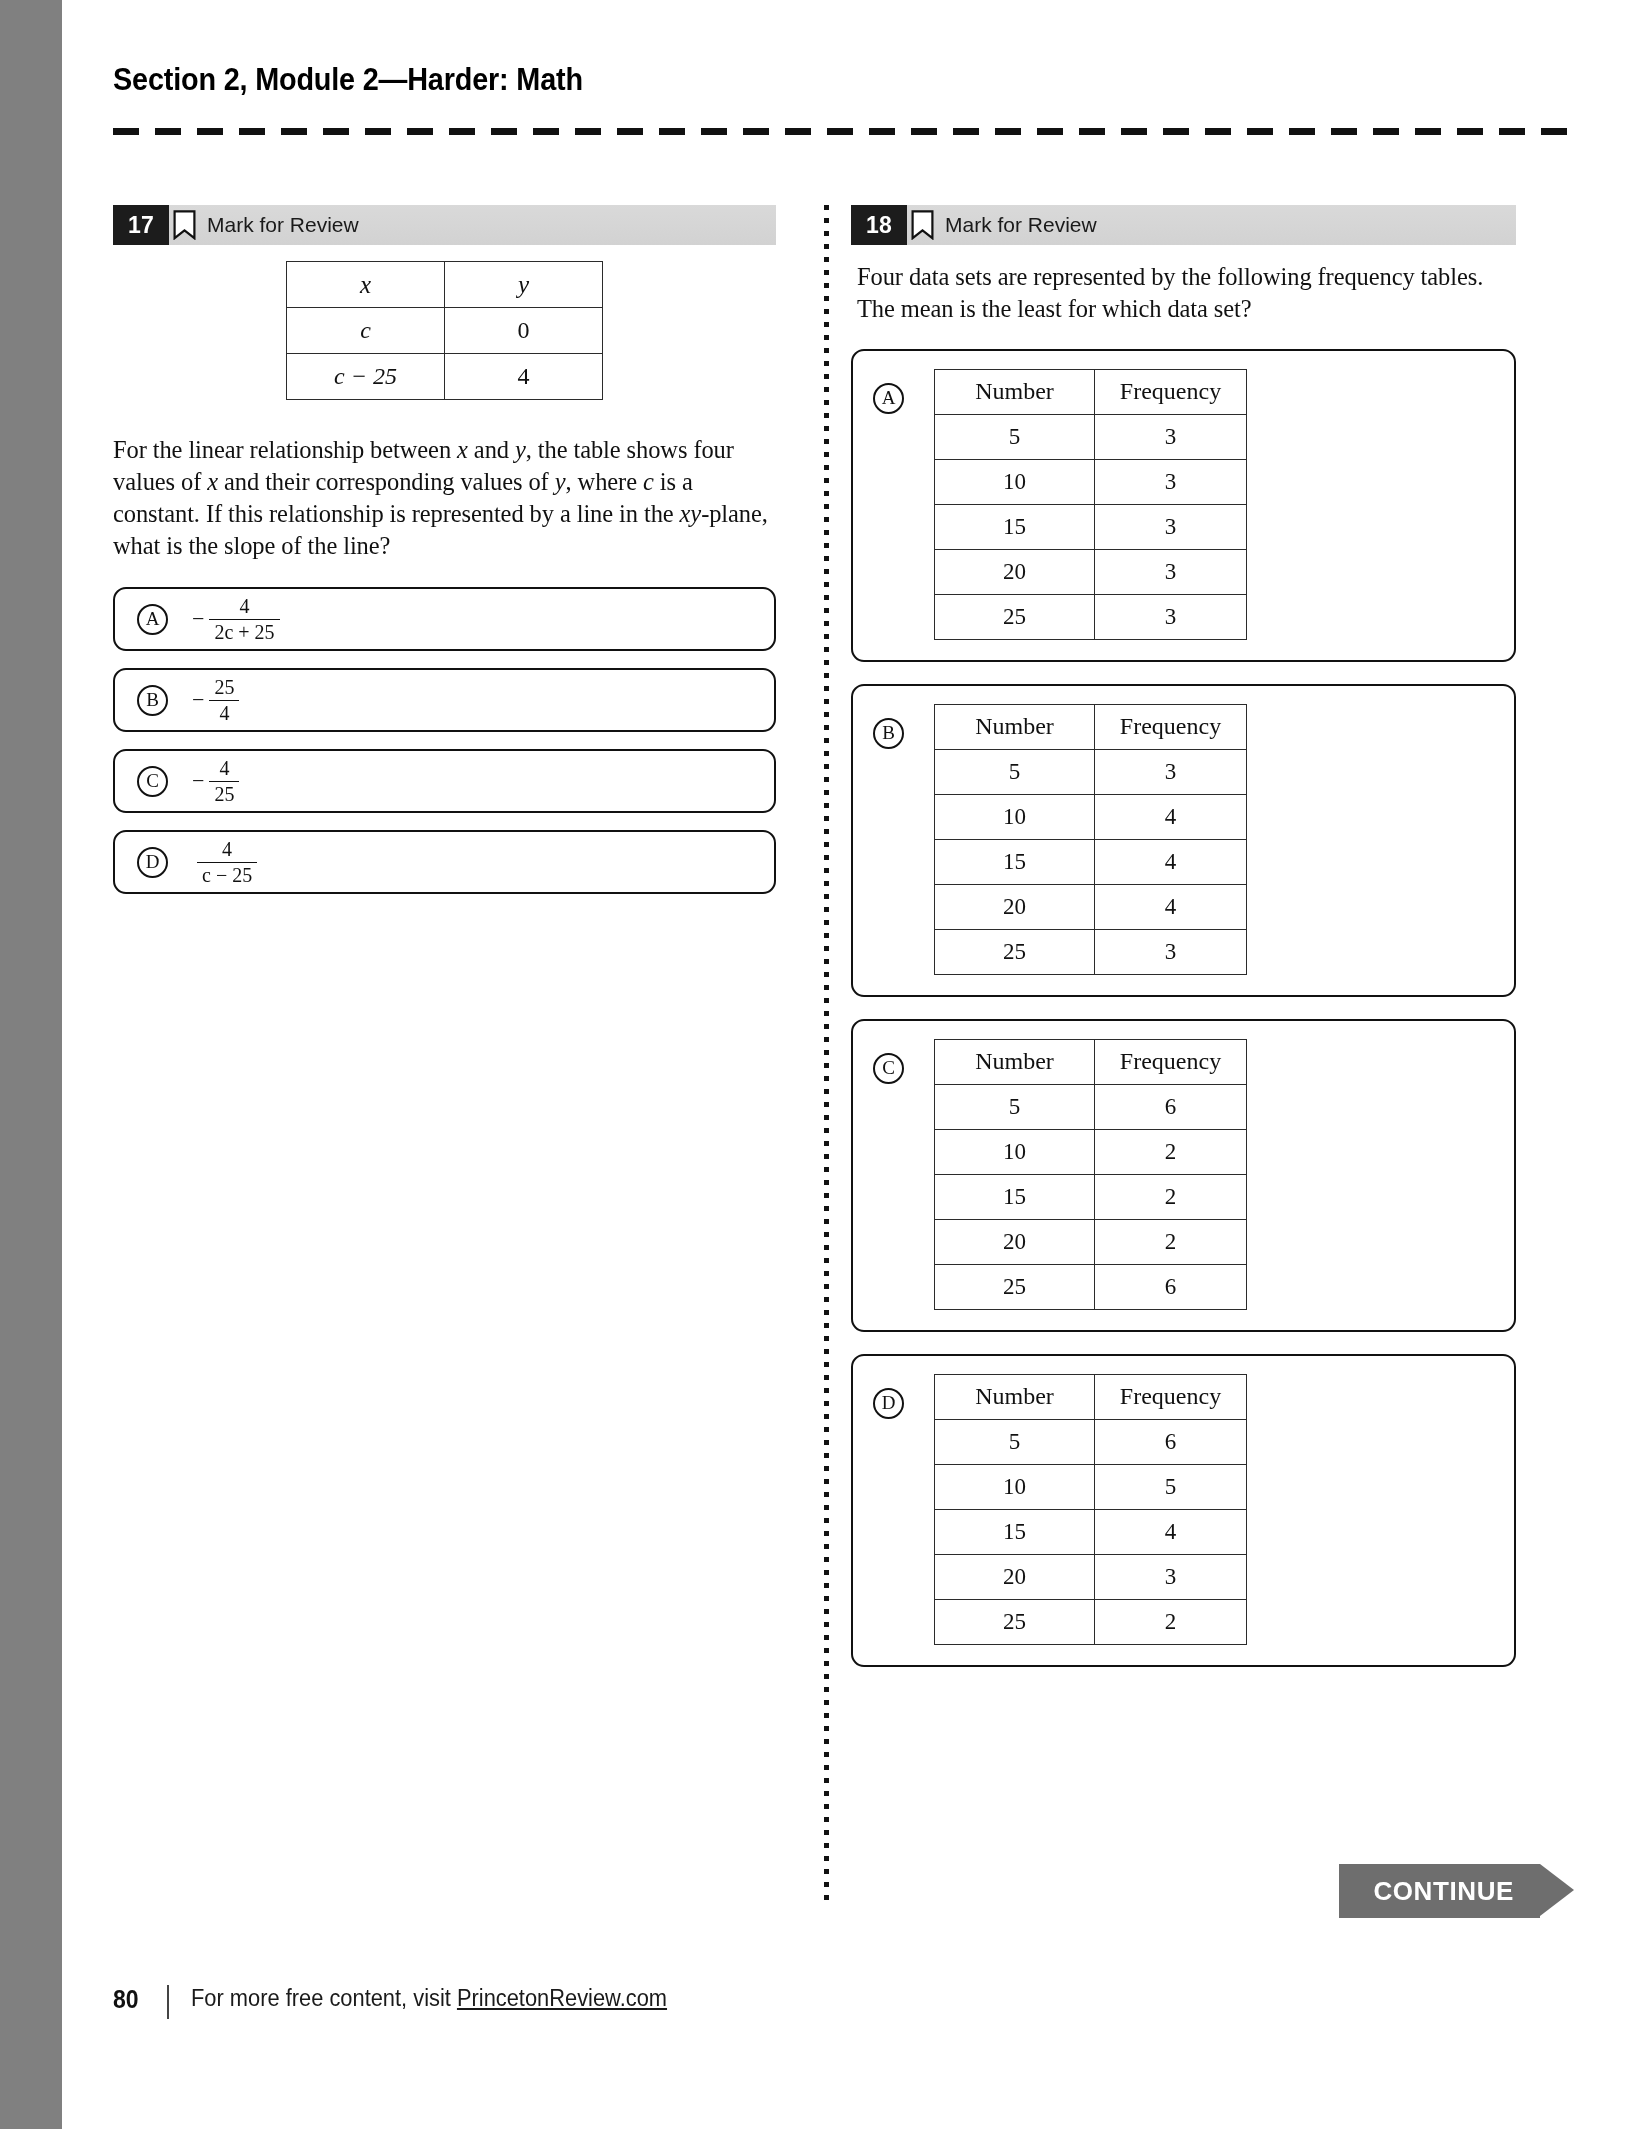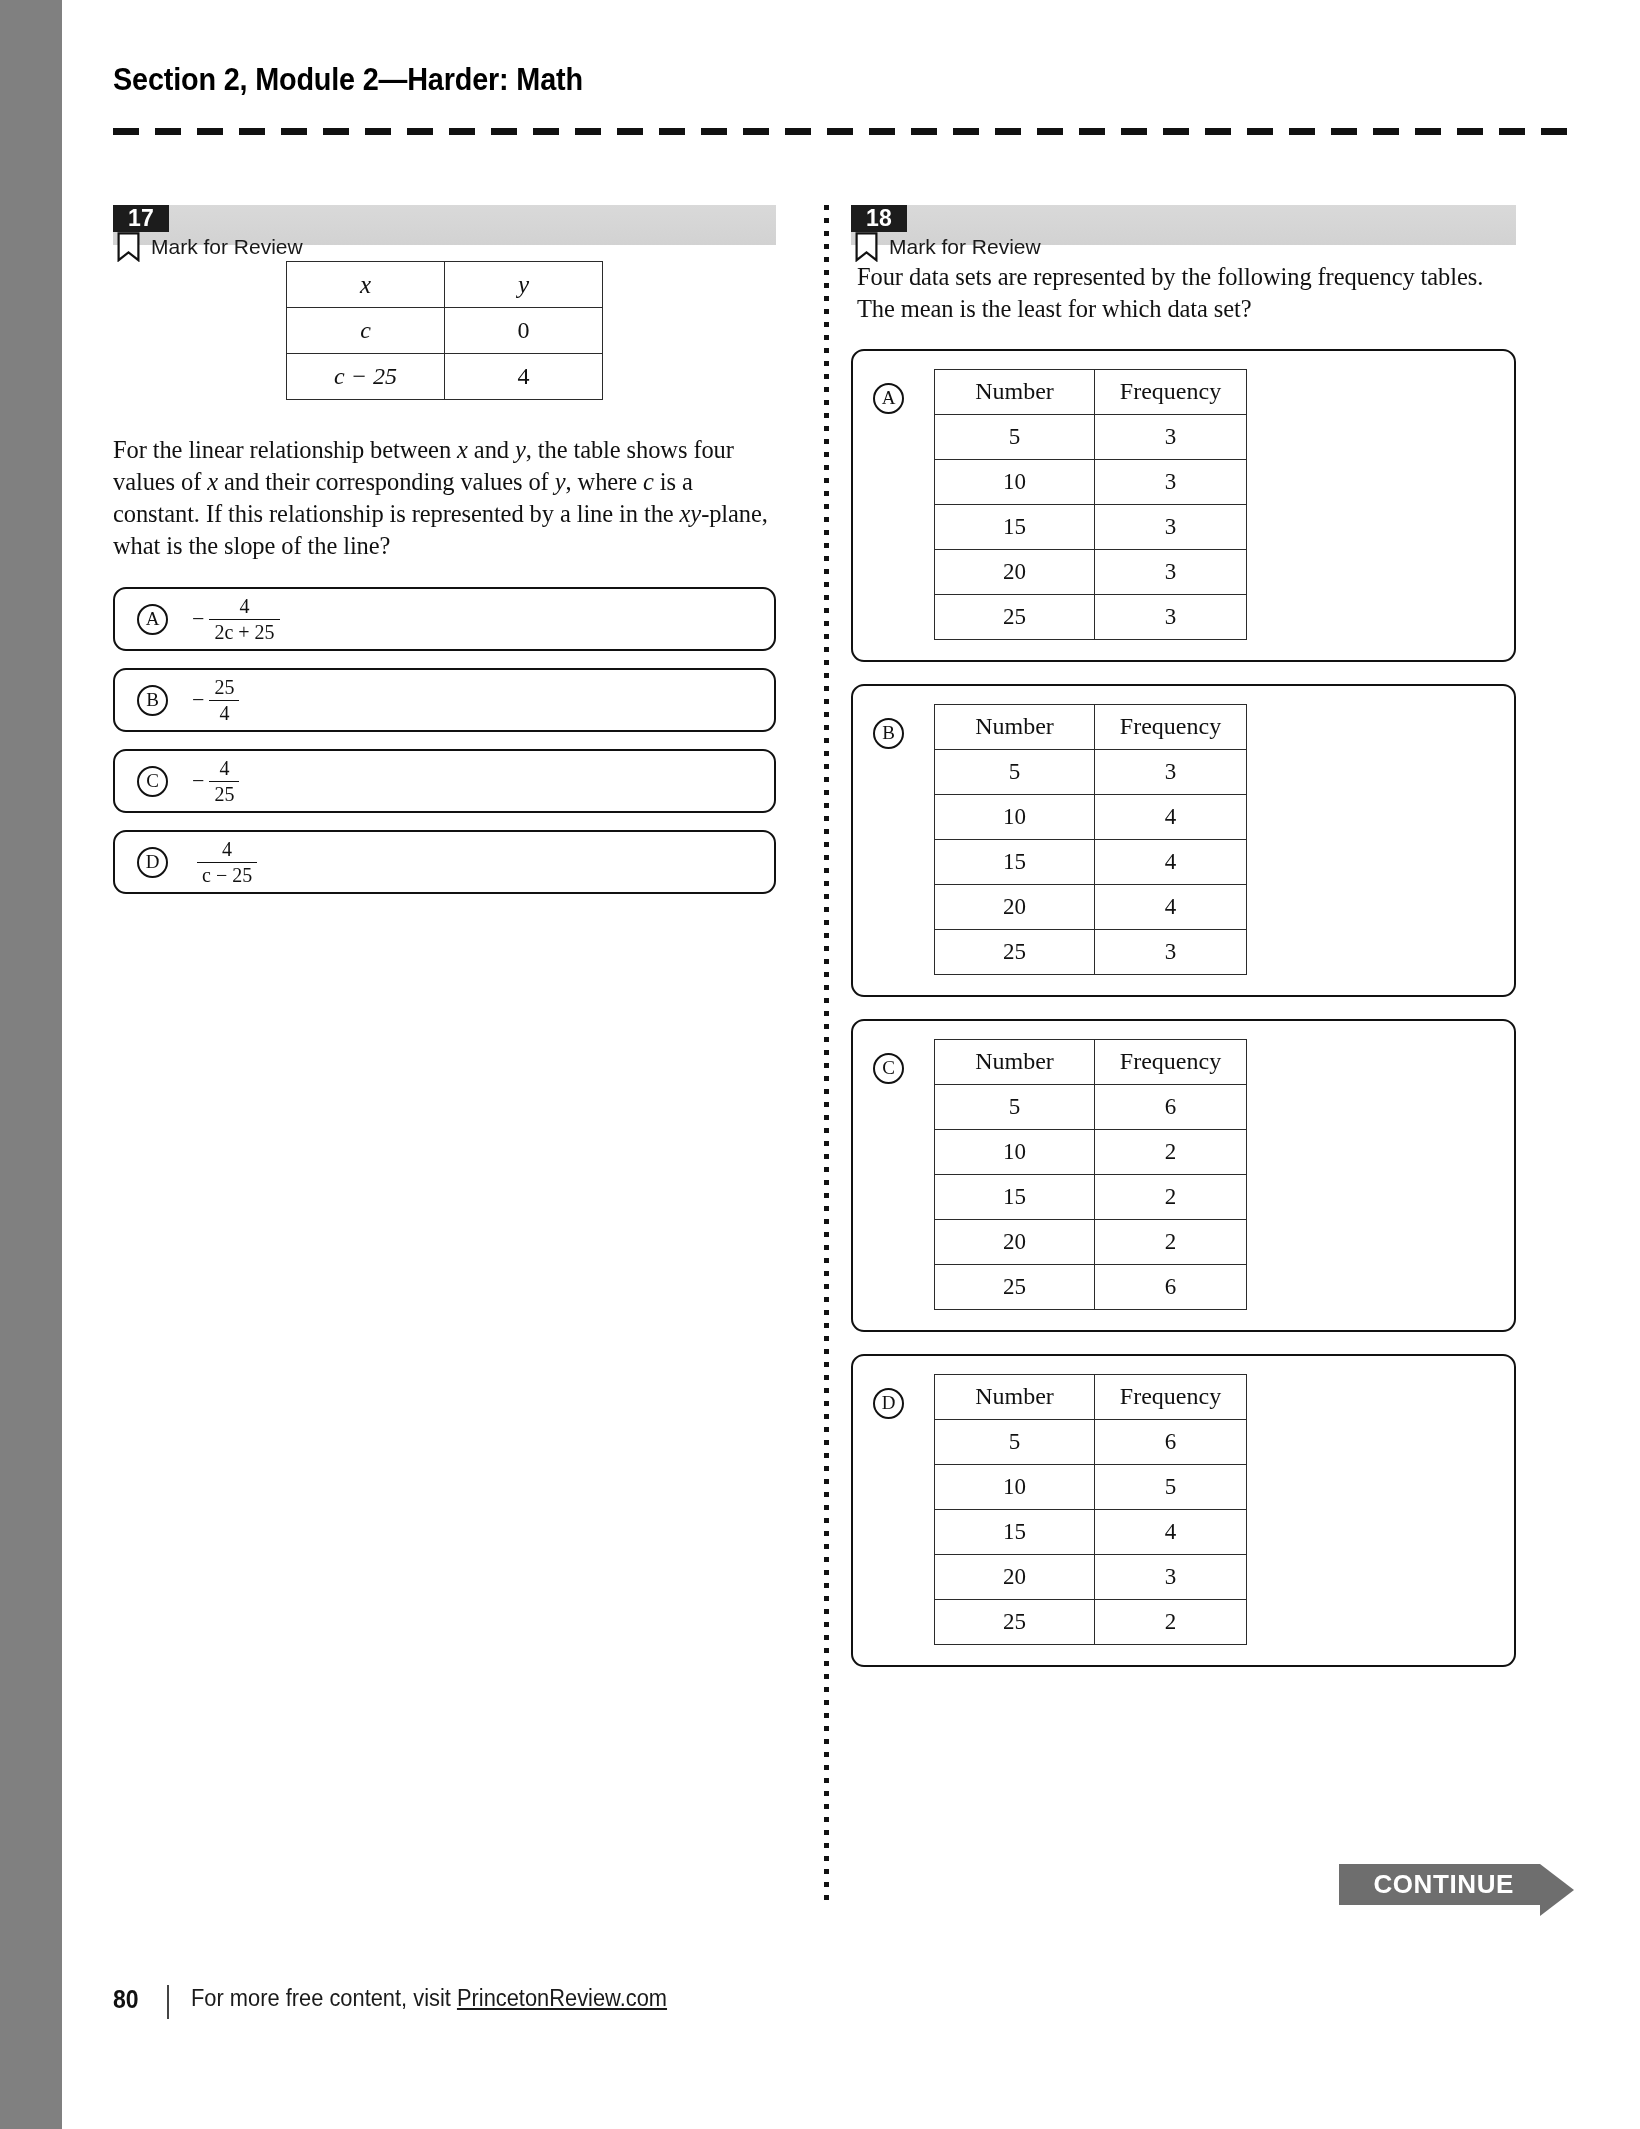--- a/index.html
+++ b/index.html
@@ -65,21 +65,20 @@
         to bottom, #111 0 5px, rgba(0,0,0,0) 5px 13px);
   }
 
   
   .qhead {
     display: flex;
     align-items: stretch;
     height: 40px;
     background: linear-gradient(to bottom, #d9d9d9, #d2d2d2);
     margin-bottom: 16px;
-    flex-direction: column;
   }
   .qnum {
     width: 56px;
     background: #1c1c1c;
     color: #fff;
     font-weight: bold;
     font-size: 23px;
     display: flex;
     align-items: center;
     justify-content: center;
@@ -207,21 +206,21 @@
     padding: 0 8px;
   }
   .freq-table th { font-size: 24px; }
   .freq-table .c-num  { width: 160px; }
   .freq-table .c-freq { width: 152px; }
 
   
   .continue {
     position: absolute;
     right: 60px; top: 1864px;
-    height: 41px;
+    height: 54px;
     display: flex;
     align-items: stretch;
   }
   .continue-body {
     background: #6e6e6e;
     display: flex;
     align-items: center;
     padding: 0 26px 0 34px;
     color: #fff;
     font-weight: bold;

